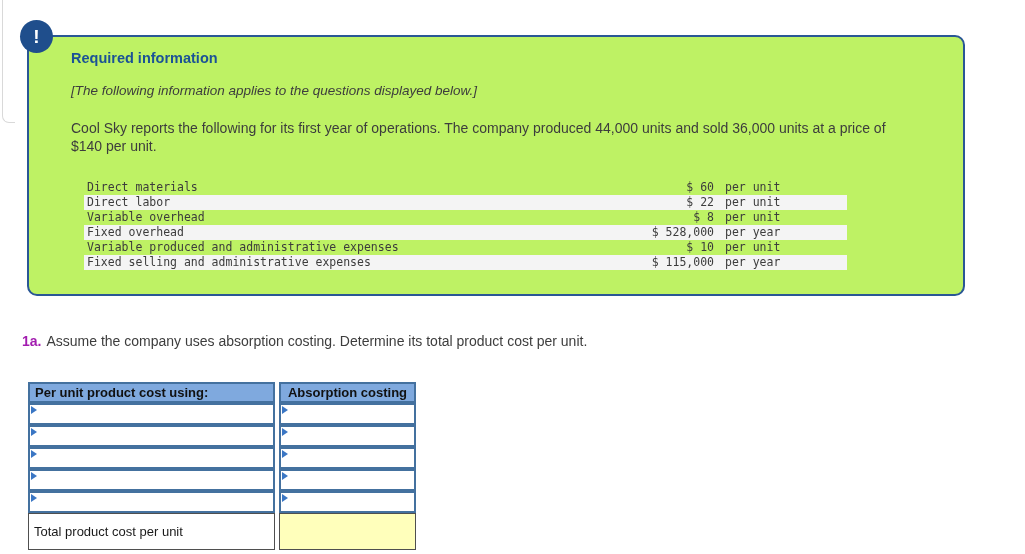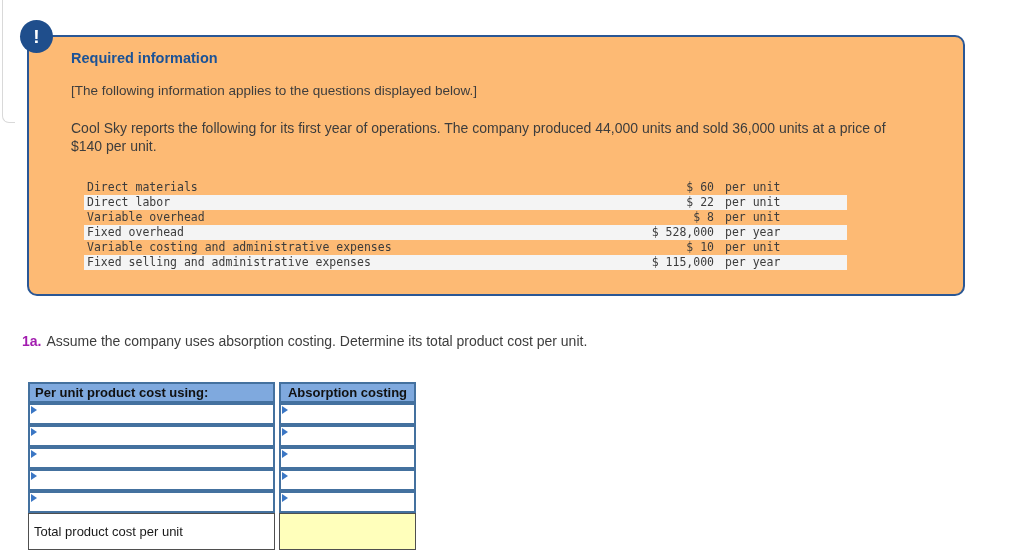--- a/index.html
+++ b/index.html
@@ -9,34 +9,34 @@
   }
   
   .left-artifact{
     position:absolute;left:2px;top:-10px;width:12px;height:132px;
     border-left:1px solid #d9d9d9;border-bottom:1px solid #d9d9d9;
     border-bottom-left-radius:7px;
   }
   
   .info-panel{
     position:absolute;left:27px;top:35px;width:934px;height:257px;
-    border:2px solid #2a5795;border-radius:10px;background:#fdba74;
+    border:2px solid #2a5795;border-radius:10px;background:#bef264;
   }
   .alert-badge{
     position:absolute;left:20px;top:20px;width:33px;height:33px;border-radius:50%;
     background:#1f4e8c;color:#fff;font-weight:bold;font-size:19px;
     display:flex;align-items:center;justify-content:center;z-index:3;
   }
   .panel-heading{
     position:absolute;left:42px;top:13px;
     font-size:14.5px;font-weight:bold;color:#1b5296;
   }
   .panel-note{
     position:absolute;left:42px;top:46px;
-    font-size:13.5px;color:#3d3d3d;
+    font-size:13.5px;font-style:italic;color:#3d3d3d;
   }
   .panel-para{
     position:absolute;left:42px;top:82px;width:840px;
     font-size:14px;line-height:18px;color:#3d3d3d;
   }
   
   .cost-table{
     position:absolute;left:55px;top:143px;width:763px;
     font-family:"DejaVu Sans Mono","Liberation Mono",monospace;
     font-size:11.5px;color:#3c3c3c;
@@ -101,21 +101,21 @@
       <span class="cost-label">Variable overhead</span>
       <span class="cost-amount">$ 8</span>
       <span class="cost-unit">per unit</span>
     </div>
     <div class="cost-row shaded">
       <span class="cost-label">Fixed overhead</span>
       <span class="cost-amount">$ 528,000</span>
       <span class="cost-unit">per year</span>
     </div>
     <div class="cost-row">
-      <span class="cost-label">Variable costing and administrative expenses</span>
+      <span class="cost-label">Variable produced and administrative expenses</span>
       <span class="cost-amount">$ 10</span>
       <span class="cost-unit">per unit</span>
     </div>
     <div class="cost-row shaded">
       <span class="cost-label">Fixed selling and administrative expenses</span>
       <span class="cost-amount">$ 115,000</span>
       <span class="cost-unit">per year</span>
     </div>
   </div>
 </div>

